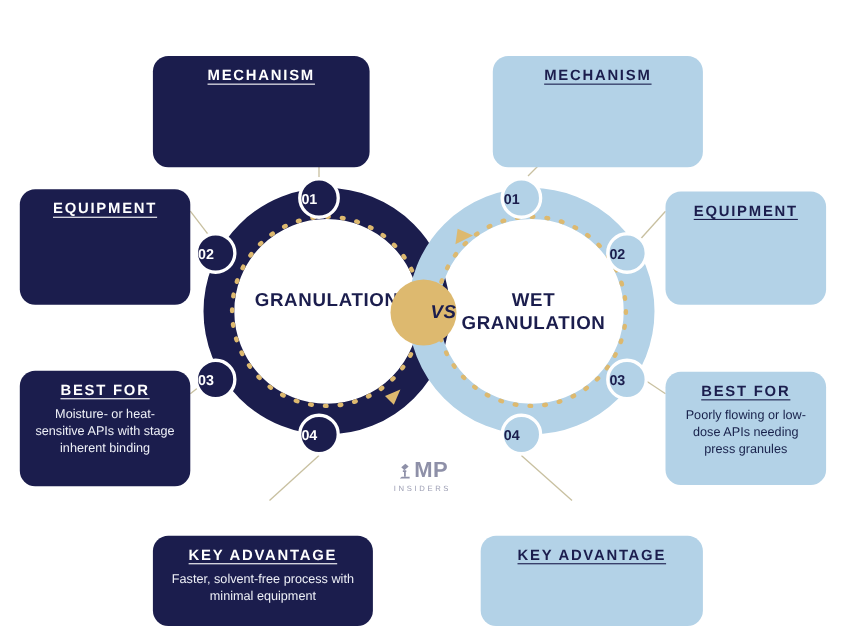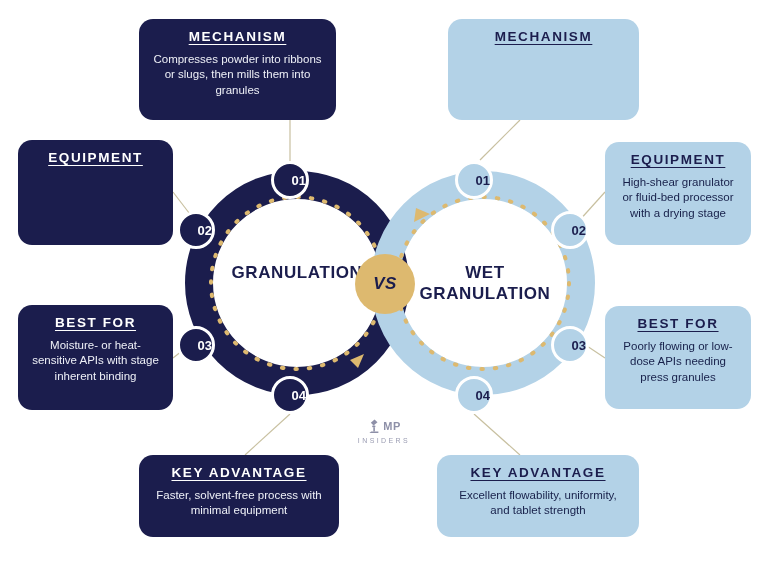--- a/index.html
+++ b/index.html
@@ -16,20 +16,21 @@
   #connectors{position:absolute;left:0;top:0;width:768px;height:576px;}
 
   
   .card{
     position:absolute;
     border-radius:14px;
     box-sizing:border-box;
     padding:10px 12px 12px 12px;
     text-align:center;
     z-index:5;
+    margin-top:32px;
   }
   .card.dark{background:#1b1d4d;color:#ffffff;}
   .card.light{background:#b3d2e7;color:#1b1d4d;}
   .card-title{
     font-size:13.5px;
     font-weight:bold;
     letter-spacing:1.6px;
     text-decoration:underline;
     text-underline-offset:3px;
     margin-bottom:7px;
@@ -75,33 +76,33 @@
   #label-wet{left:400px;top:263px;width:170px;text-align:center;}
 
   
   #vs-badge{
     position:absolute;
     left:355px;top:254px;
     width:60px;height:60px;
     border-radius:50%;
     background:#ddb96f;
     z-index:8;
-    display:flex;align-items:center;justify-content:center;
+    display:flex;align-items:center;justify-content:flex-end;
   }
   #vs-badge span{
     font-size:17px;font-weight:bold;font-style:italic;
     color:#1b1d4d;letter-spacing:.5px;
   }
 
   
   .numbadge{
     position:absolute;
     width:38px;height:38px;
     border-radius:50%;
-    display:flex;align-items:center;justify-content:flex-end;
+    display:flex;align-items:center;justify-content:flex-start;
     font-size:13px;font-weight:bold;
     box-sizing:border-box;
     border:3px solid #ffffff;
     z-index:7;
   }
   .numbadge.dark{background:#1b1d4d;color:#ffffff;}
   .numbadge.light{background:#b3d2e7;color:#1b1d4d;}
 
   #badge-dry-01{left:271px;top:161px;}
   #badge-dry-02{left:177px;top:211px;}
@@ -115,21 +116,21 @@
 
   
   #logo{
     position:absolute;
     left:341px;top:418px;
     width:86px;
     text-align:center;
     z-index:6;
   }
   #logo-main{
-    font-size:11px;font-weight:bold;letter-spacing:.5px;
+    font-size:20px;font-weight:bold;letter-spacing:.5px;
     color:#8e90a8;line-height:1;
     display:flex;align-items:center;justify-content:center;gap:1px;
   }
   #logo-sub{
     font-size:7px;letter-spacing:2.4px;color:#9a9cb2;
     margin-top:3px;
   }
 </style>
 </head>
 <body>
@@ -195,48 +196,45 @@
     </div>
   <div class="numbadge light" id="badge-wet-03">
       <span>03</span>
     </div>
   <div class="numbadge light" id="badge-wet-04">
       <span>04</span>
     </div>
 
   <div class="card dark" id="card-dry-mechanism">
     <div class="card-title">MECHANISM</div>
-    <div class="card-body">Compresses powder into ribbons or slugs, then mills them into granules</div>
   </div>
   <div class="card dark" id="card-dry-equipment">
     <div class="card-title">EQUIPMENT</div>
   </div>
   <div class="card dark" id="card-dry-bestfor">
     <div class="card-title">BEST FOR</div>
     <div class="card-body">Moisture- or heat-sensitive APIs with stage inherent binding</div>
   </div>
   <div class="card dark" id="card-dry-advantage">
     <div class="card-title">KEY ADVANTAGE</div>
     <div class="card-body">Faster, solvent-free process with minimal equipment</div>
   </div>
 
   <div class="card light" id="card-wet-mechanism">
     <div class="card-title">MECHANISM</div>
   </div>
   <div class="card light" id="card-wet-equipment">
     <div class="card-title">EQUIPMENT</div>
-    <div class="card-body">High-shear granulator or fluid-bed processor with a drying stage</div>
   </div>
   <div class="card light" id="card-wet-bestfor">
     <div class="card-title">BEST FOR</div>
     <div class="card-body">Poorly flowing or low-dose APIs needing press granules</div>
   </div>
   <div class="card light" id="card-wet-advantage">
     <div class="card-title">KEY ADVANTAGE</div>
-    <div class="card-body">Excellent flowability, uniformity, and tablet strength</div>
   </div>
 
   <div id="logo">
     <div id="logo-main">
       <svg width="15" height="16" viewBox="0 0 15 16">
         <path d="M7.5 1.5 L10.5 4.2 L6.6 7.6 L3.8 4.8 Z" fill="#8e90a8"></path>
         <rect x="5.2" y="7.6" width="3.2" height="1.6" rx="0.4" fill="#8e90a8"></rect>
         <path d="M4.2 13.4 h7.2 v1.5 h-9 z" fill="#8e90a8"></path>
         <path d="M6.3 9.2 h1.6 v4.2 h-1.6 z" fill="#8e90a8"></path>
       </svg>

